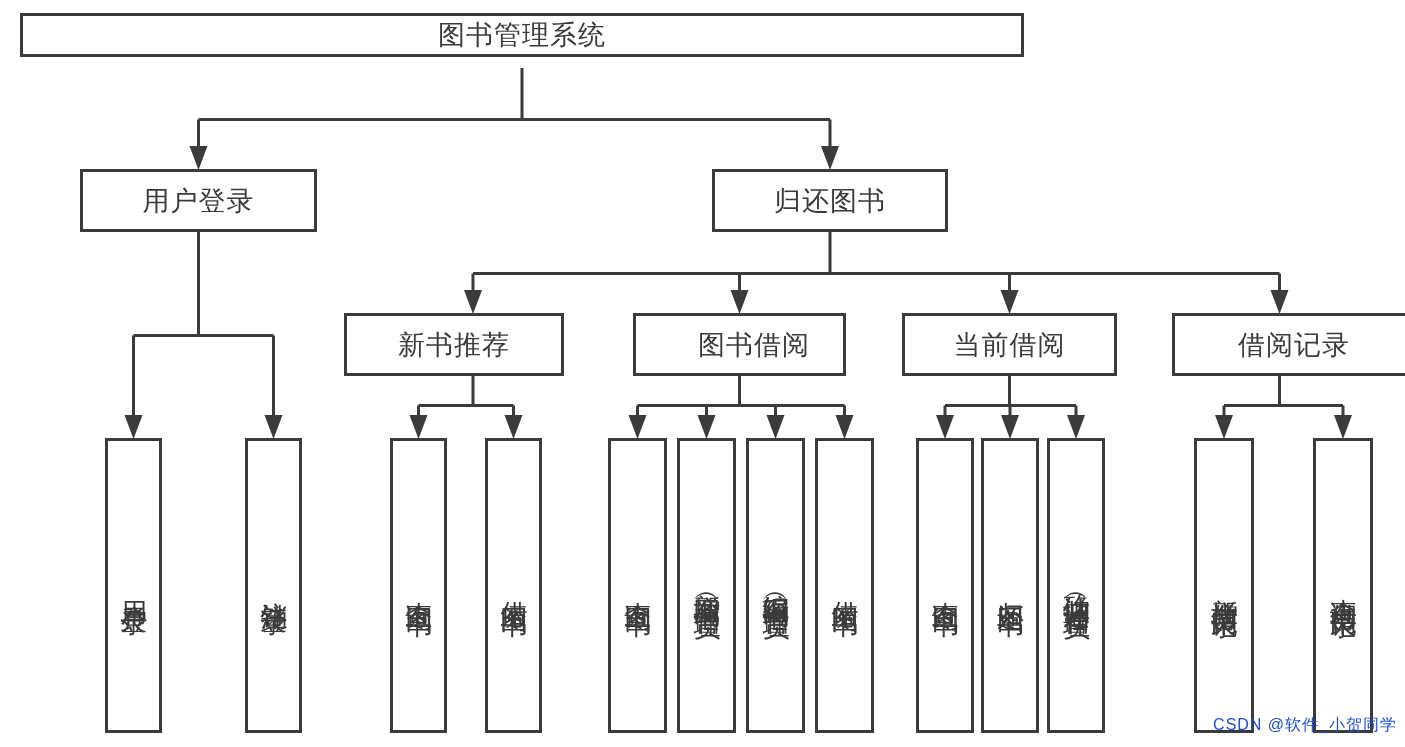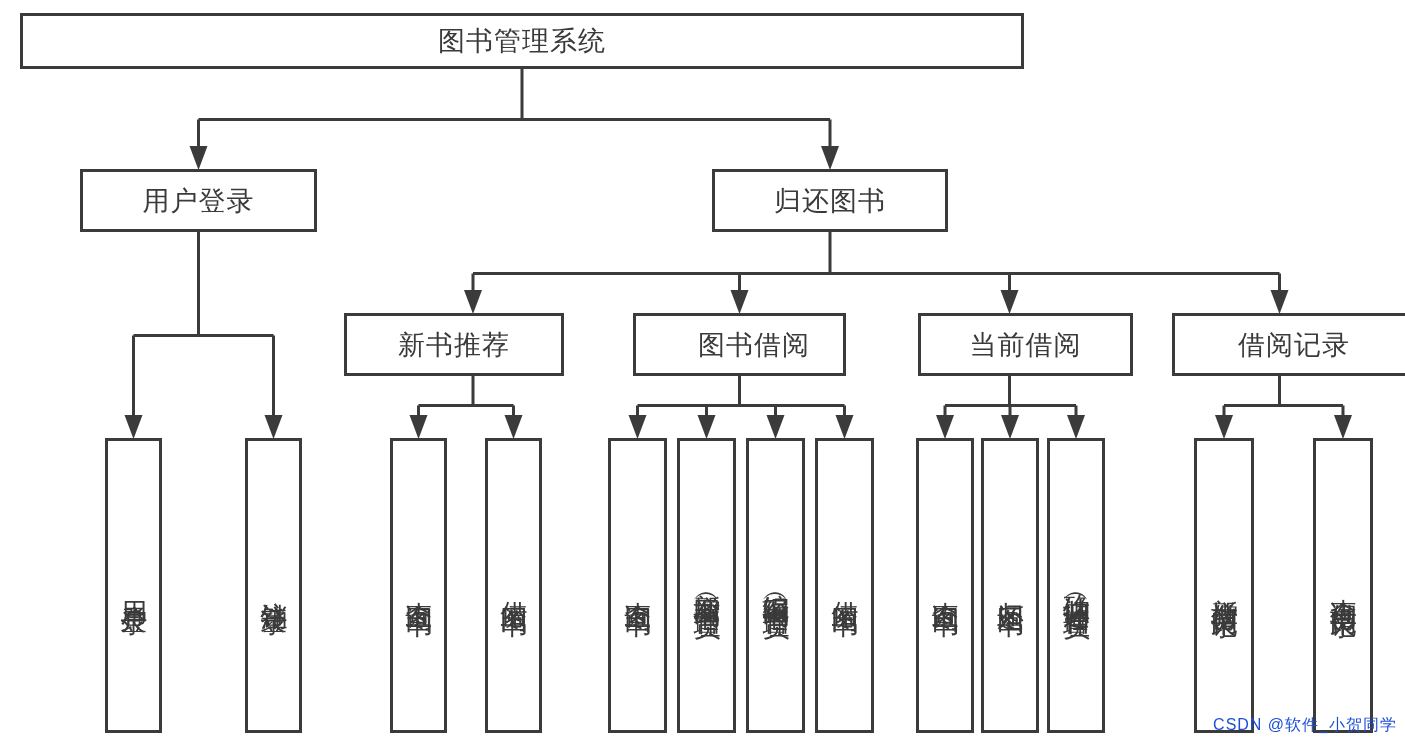--- a/index.html
+++ b/index.html
@@ -18,26 +18,26 @@
   .vlabel{
     writing-mode:vertical-rl;text-orientation:mixed;
     font-size:27px;color:#3a3a3a;line-height:1;letter-spacing:3px;white-space:nowrap;
   }
   .connectors{position:absolute;left:0;top:0;width:1405px;height:747px;}
   .watermark{
     position:absolute;right:8px;top:715px;
     font-size:16px;color:#1d4ed8;letter-spacing:1px;white-space:nowrap;
   }
   
-  .n-root{left:20px;top:13px;width:1004px;height:56px;}
+  .n-root{left:20px;top:13px;width:1004px;height:44px;}
   .n-user-login{left:80px;top:169px;width:237px;height:63px;}
   .n-book-mgmt{left:712px;top:169px;width:236px;height:63px;}
   .n-new-book{left:344px;top:313px;width:220px;height:63px;}
   .n-book-borrow{left:633px;top:313px;width:213px;height:63px;padding-left:29px;}
-  .n-current-borrow{left:902px;top:313px;width:215px;height:63px;margin-left:16px;}
+  .n-current-borrow{left:902px;top:313px;width:215px;height:63px;}
   .n-borrow-records{left:1172px;top:313px;width:244px;height:63px;}
   .leaf{top:438px;height:295px;}
   .l1{left:105px;width:57px;}  .l2{left:245px;width:57px;}
   .l3{left:390px;width:57px;}  .l4{left:485px;width:57px;}
   .l5{left:608px;width:59px;}  .l6{left:677px;width:59px;}
   .l7{left:746px;width:59px;}  .l8{left:815px;width:59px;}
   .l9{left:916px;width:58px;}  .l10{left:981px;width:58px;}
   .l11{left:1047px;width:58px;}
   .l12{left:1194px;width:60px;} .l13{left:1313px;width:60px;}
 </style>

